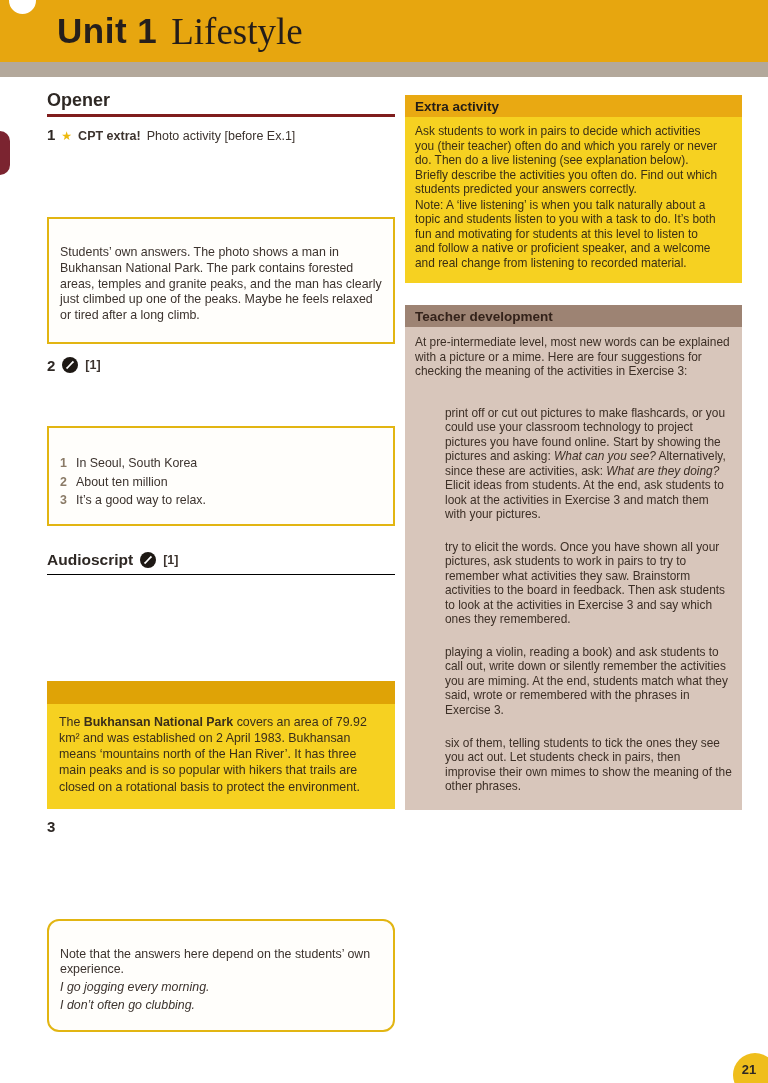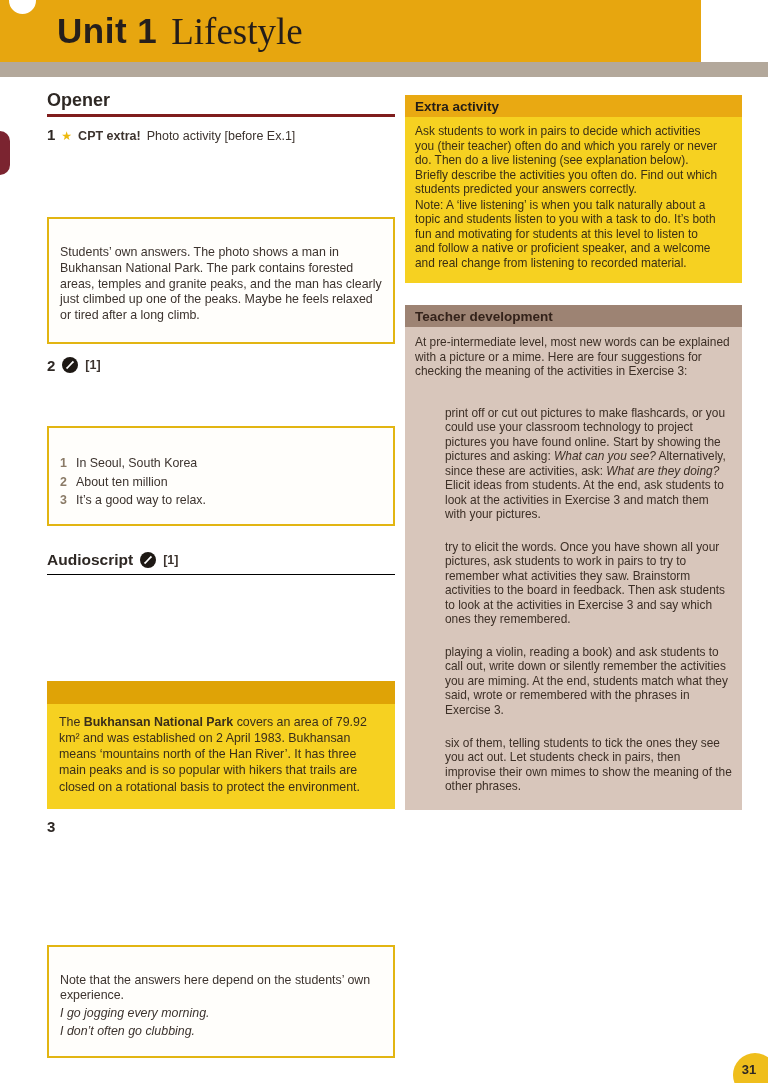--- a/index.html
+++ b/index.html
@@ -1,20 +1,20 @@
 <!DOCTYPE html>
 <html><head>
 <meta charset="utf-8">
 <style>
   html,body{margin:0;padding:0;}
   body{font-family:"Liberation Sans","DejaVu Sans",sans-serif;background:#ffffff;}
   .page{position:relative;width:768px;height:1083px;background:#ffffff;overflow:hidden;}
 
   
-  .banner{position:absolute;top:0;left:0;width:701px;height:62px;background:#E7A60F;}
+  .banner{position:absolute;top:0;left:0;width:768px;height:62px;background:#E7A60F;}
   .banner-text{position:absolute;left:57px;top:0;height:62px;display:flex;align-items:center;gap:14px;}
   .unit-label{font-weight:bold;font-size:35px;color:#261f1c;letter-spacing:0.5px;}
   .unit-title{font-family:"Liberation Serif","DejaVu Serif",serif;font-size:37px;color:#241d1a;}
   .corner-dot{position:absolute;left:9px;top:-13px;width:27px;height:27px;border-radius:50%;background:#ffffff;}
   .tan-strip{position:absolute;top:62px;left:0;width:768px;height:15px;background:#B3A89B;}
   .edge-tab{position:absolute;left:0;top:131px;width:10px;height:44px;background:#7B2430;border-radius:0 12px 12px 0;}
 
   
   .col-left{position:absolute;left:47px;top:90px;width:348px;color:#3C332E;}
   .col-right{position:absolute;left:405px;top:95px;width:337px;color:#3C332E;}
@@ -33,21 +33,21 @@
   .track{font-weight:600;font-size:12.5px;}
   .box2{margin-top:52px;padding-top:28px;padding-bottom:12px;}
   .ans-row{display:flex;gap:8px;margin-bottom:3px;}
   .ans-num{color:#8a7a66;min-width:8px;font-weight:600;}
   .audioscript-h{margin-top:25px;display:flex;align-items:center;gap:7px;padding-bottom:5px;border-bottom:1px solid #000000;}
   .audioscript-title{font-weight:bold;font-size:15.5px;color:#2E2824;}
   .culture-box{margin-top:106px;}
   .culture-head{height:23px;background:#DFA306;}
   .culture-body{background:#F6D121;padding:10px 12px 14px;font-size:12.4px;line-height:1.3;color:#3a2e1a;}
   .ex3{margin-top:9px;font-weight:bold;font-size:15px;color:#2E2824;}
-  .note-box{margin-top:110px;padding-top:26px;padding-bottom:14px;}
+  .note-box{margin-top:84px;padding-top:26px;padding-bottom:14px;border-radius:12px;}
   .note-line{margin-bottom:2px;}
   .note-italic{font-style:italic;}
 
   
   .panel-head{font-weight:bold;font-size:13.5px;padding:4px 10px 3px;color:#241d16;}
   .extra-head{background:#E9A912;}
   .extra-body{background:#F6D121;padding:7px 10px 12px;font-size:11.9px;line-height:1.22;color:#3a2e14;}
   .extra-body p{margin:0 12px 1px 0;}
   .td-box{margin-top:22px;}
   .td-head{background:#9D8373;color:#33221a;}
@@ -158,16 +158,16 @@
         <p class="td-item"><span>print off or cut out pictures to make flashcards, or you could use your classroom technology to project pictures you have found online. Start by showing the pictures and asking: </span><span class="italic">What can you see?</span><span> Alternatively, since these are activities, ask: </span><span class="italic">What are they doing?</span><span> Elicit ideas from students. At the end, ask students to look at the activities in Exercise 3 and match them with your pictures.</span></p>
         <p class="td-item">try to elicit the words. Once you have shown all your pictures, ask students to work in pairs to try to remember what activities they saw. Brainstorm activities to the board in feedback. Then ask students to look at the activities in Exercise 3 and say which ones they remembered.</p>
         <p class="td-item">playing a violin, reading a book) and ask students to call out, write down or silently remember the activities you are miming. At the end, students match what they said, wrote or remembered with the phrases in Exercise 3.</p>
         <p class="td-item">six of them, telling students to tick the ones they see you act out. Let students check in pairs, then improvise their own mimes to show the meaning of the other phrases.</p>
       </div>
     </div>
 
   </div>
 
   <div class="page-badge">
-    <span>31</span>
+    <span>21</span>
   </div>
 
 </div>
 
 </body></html>

